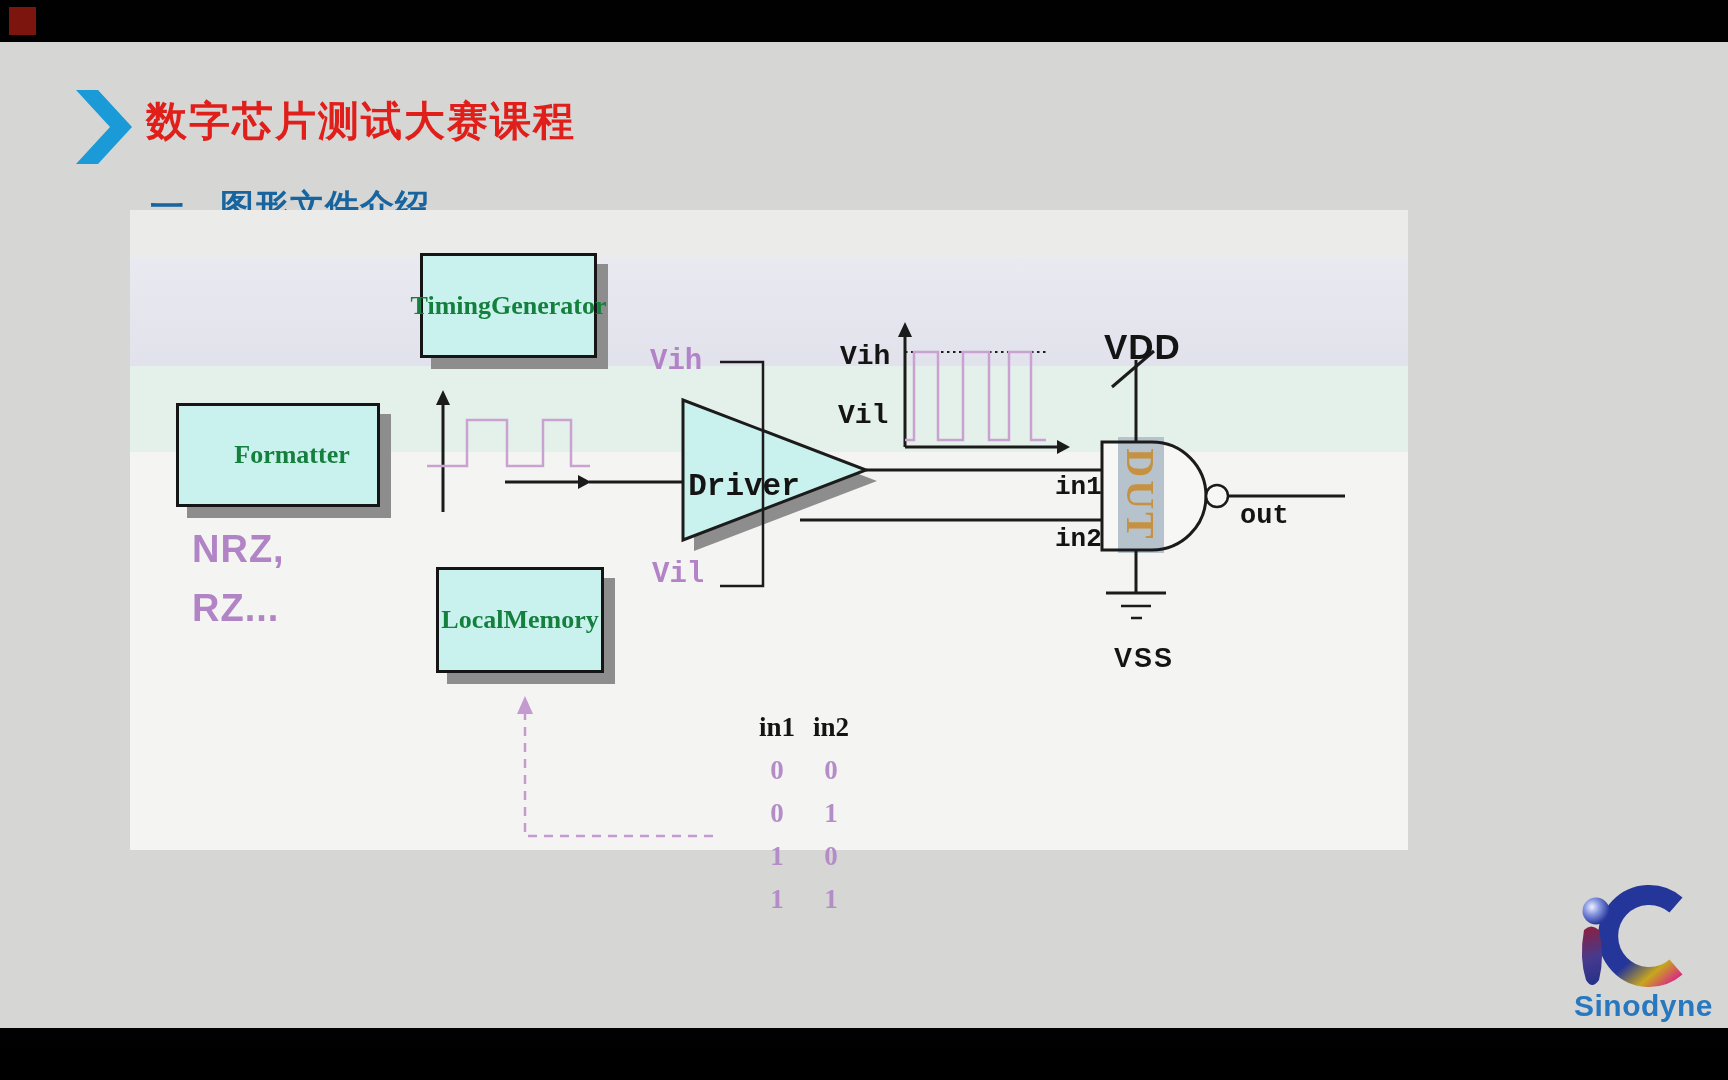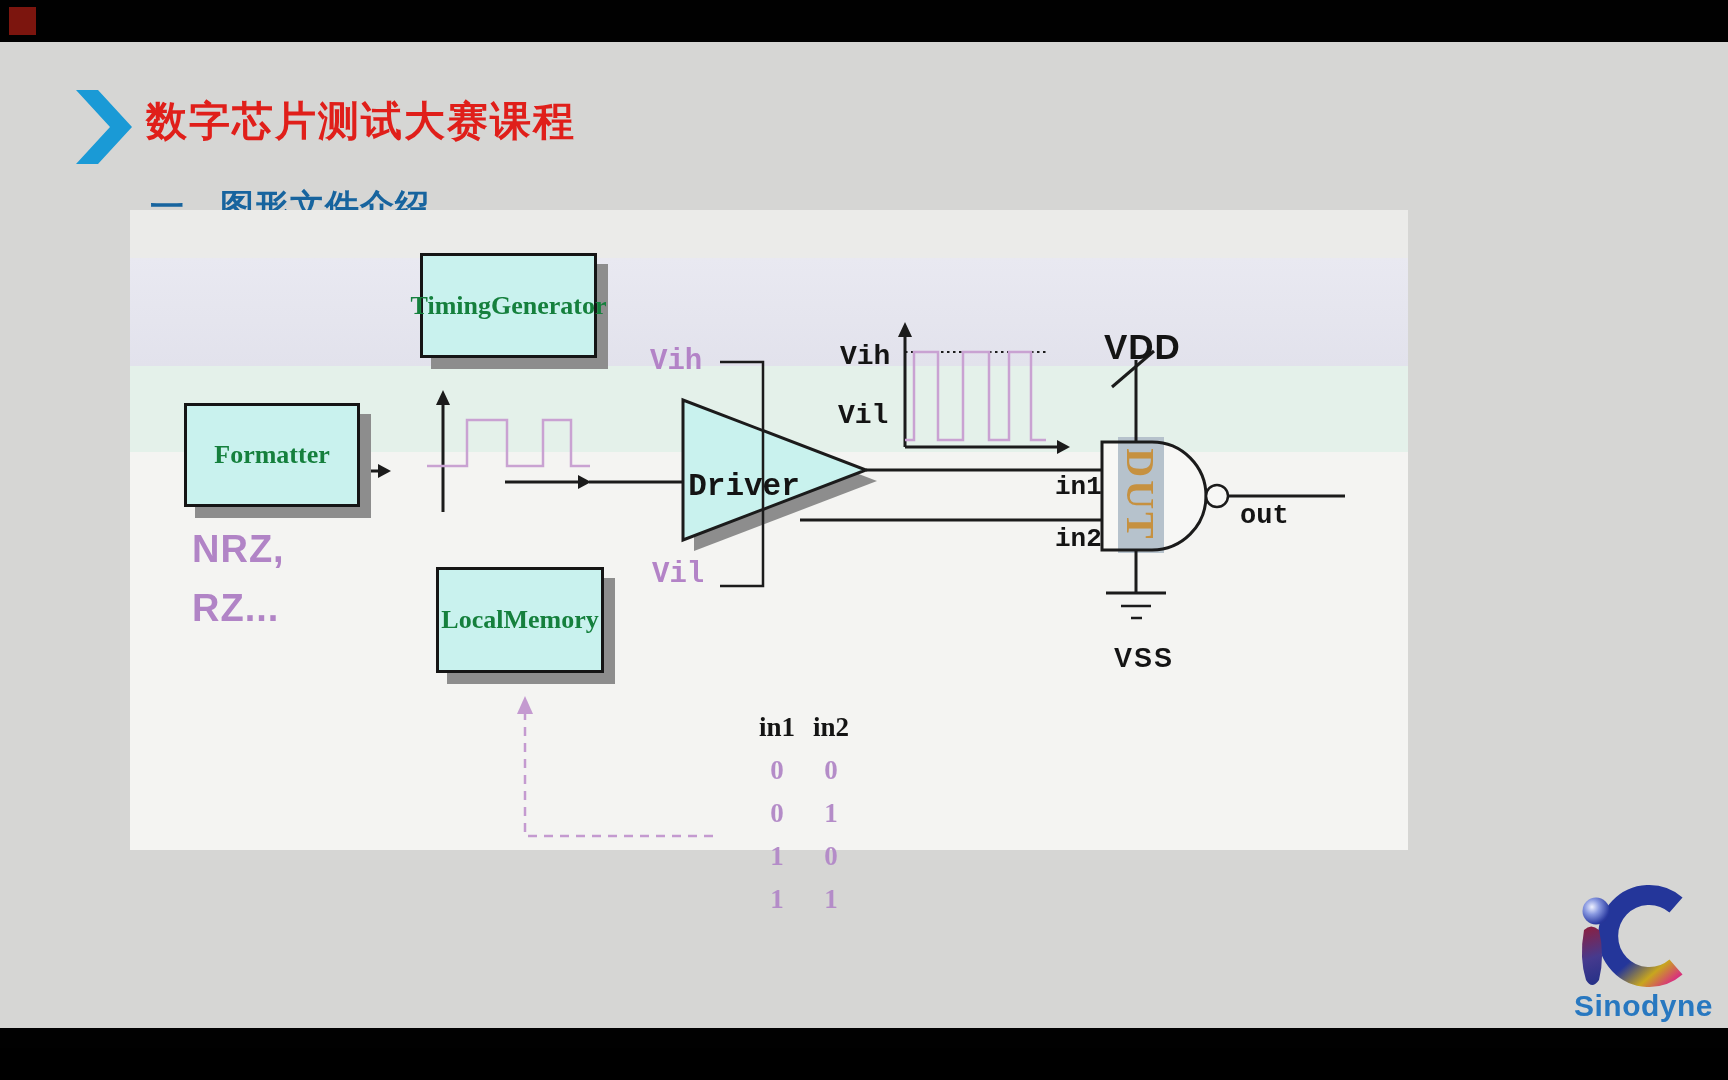--- a/index.html
+++ b/index.html
@@ -20,21 +20,21 @@
   .band-b{top:48px;height:108px;background:linear-gradient(180deg,#e9e9f1,#e2e2ec);}
   .band-c{top:156px;height:86px;background:#e4f1ea;}
   .band-d{top:242px;height:398px;background:#f4f4f2;}
   .overlay{position:absolute;left:0;top:0;width:1728px;height:1080px;pointer-events:none;}
   .box{position:absolute;background:#c9f2ee;border:3px solid #151515;
        box-shadow:11px 11px 0 0 #8d8d8d;display:flex;flex-direction:row;
        align-items:center;justify-content:center;
        font-family:"Liberation Serif",serif;font-weight:bold;font-size:26px;color:#15803d;
        line-height:1.3;text-align:center;}
   .box-timing{left:420px;top:253px;width:171px;height:99px;}
-  .box-formatter{left:184px;top:403px;width:170px;height:98px;}
+  .box-formatter{left:176px;top:403px;width:170px;height:98px;padding-left:28px;}
   .box-memory{left:436px;top:567px;width:162px;height:100px;}
   .lbl{position:absolute;font-family:Liberation Mono, monospace;font-weight:bold;color:#141414;}
   .lbl-sans{position:absolute;font-family:"Liberation Sans",sans-serif;font-weight:bold;color:#141414;}
   .purple{color:#b383c7;}
   .nrz{left:192px;top:520px;font-size:38px;line-height:1.55;color:#b184c6;letter-spacing:1px;}
   .vih-p{left:650px;top:345px;font-size:29px;}
   .vil-p{left:652px;top:558px;font-size:29px;}
   .driver-lbl{left:686px;top:452px;width:116px;text-align:center;font-size:31px;margin-top:17px;}
   .vih-b{left:840px;top:341px;font-size:28px;}
   .vil-b{left:838px;top:400px;font-size:28px;}

